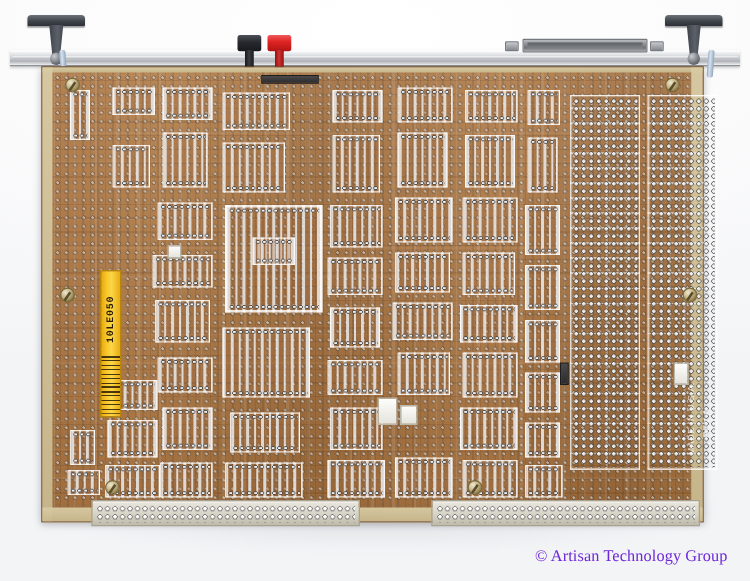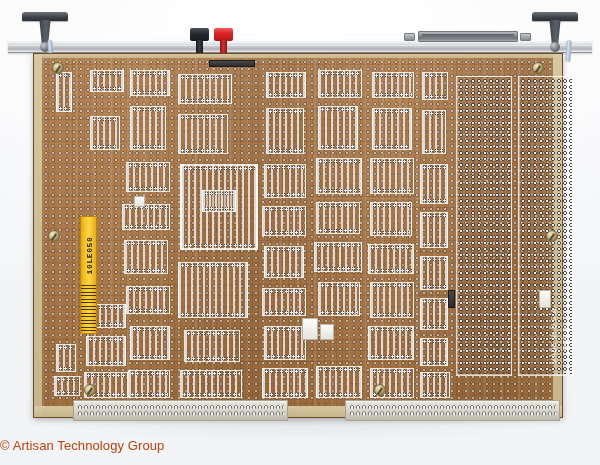--- a/index.html
+++ b/index.html
@@ -274,24 +274,24 @@
   }
   .board-text.vert {
     transform: rotate(-90deg);
     transform-origin: left top;
   }
 
   
   .watermark {
     position: absolute;
     left: 0; right: 18px; bottom: 12px;
-    text-align: left;
+    text-align: right;
     font-size: 13px;
-    color: #c2410c;
-    font-family: Liberation Sans, sans-serif;
+    color: #6d28d9;
+    font-family: Liberation Serif, serif;
     letter-spacing: 0.1px;
   }
 </style>
 </head>
 <body>
 
 <div id="stage">
 
   <div class="backdrop"></div>
   <div class="backdrop-shadow"></div>

